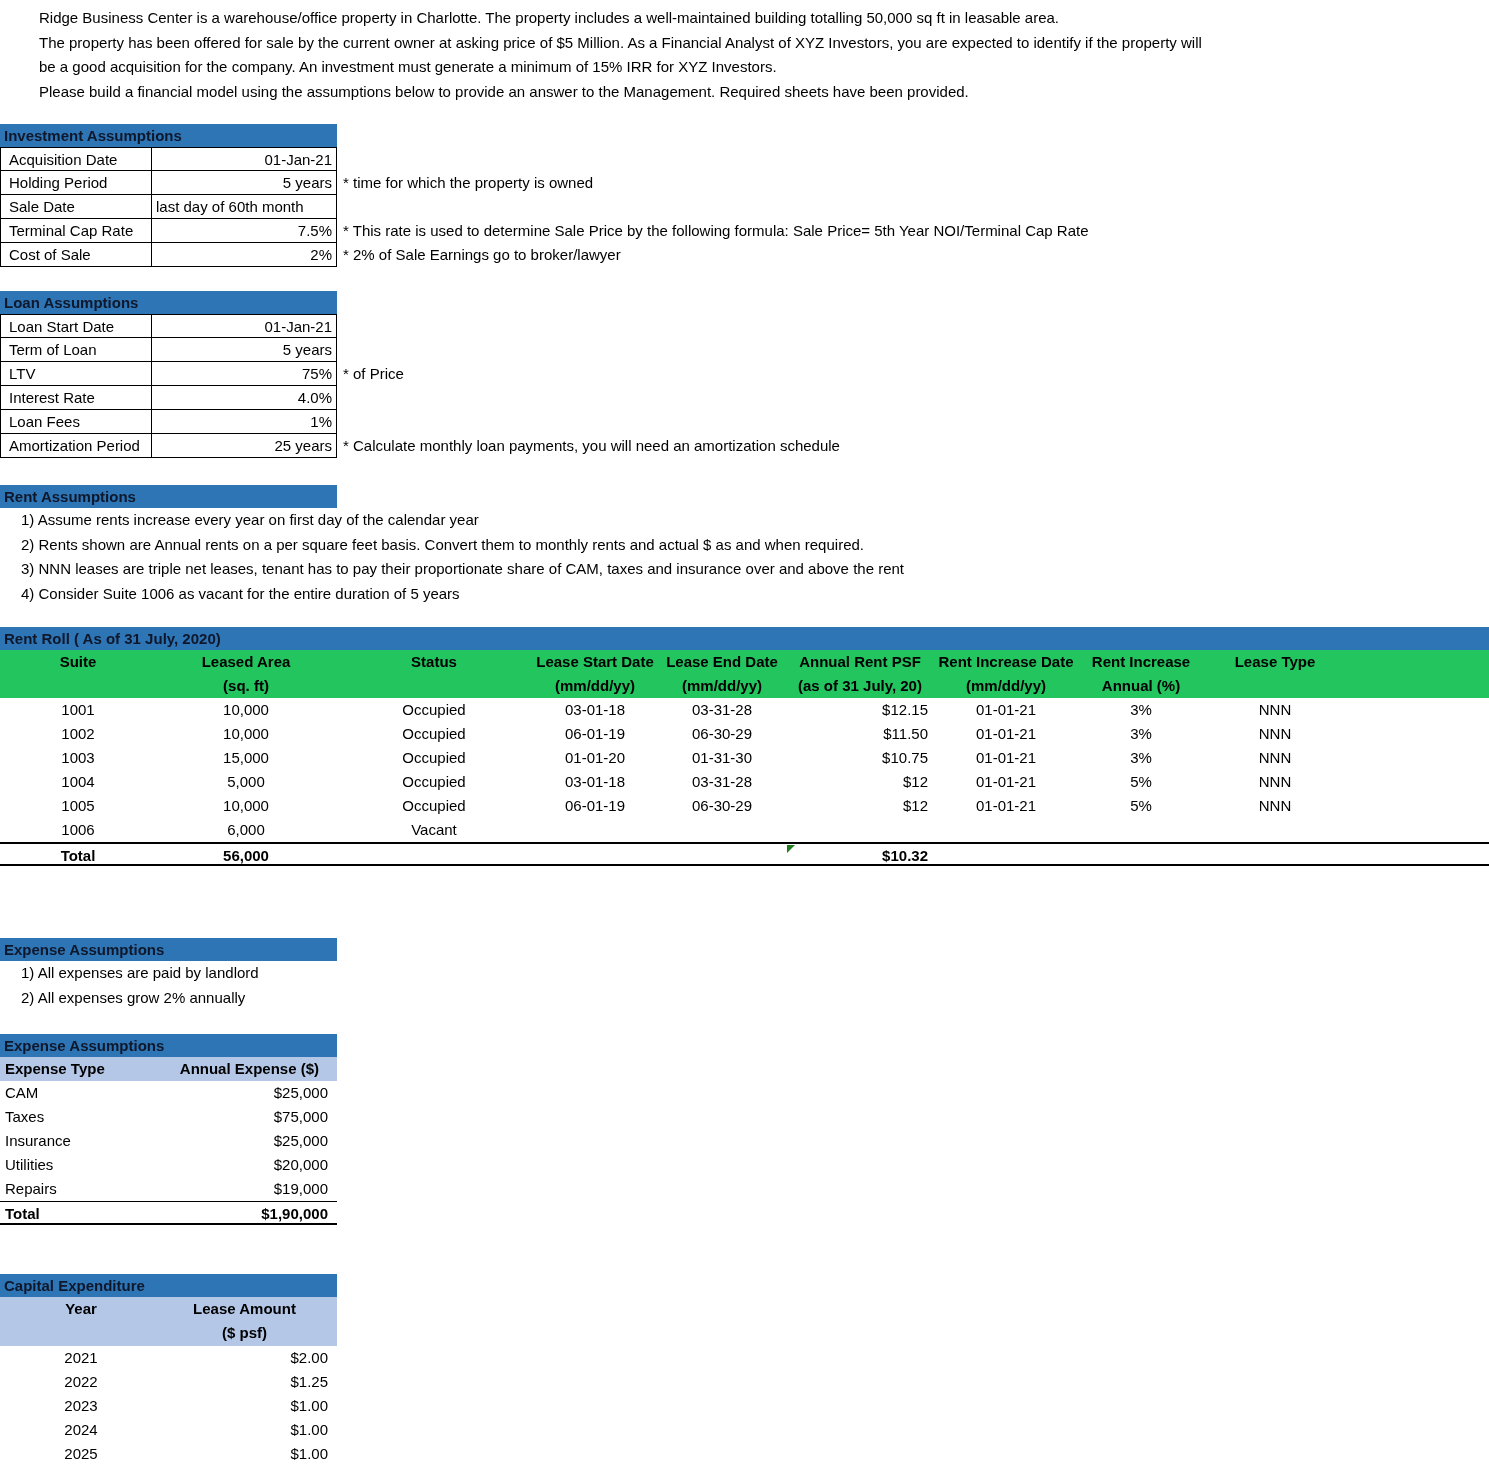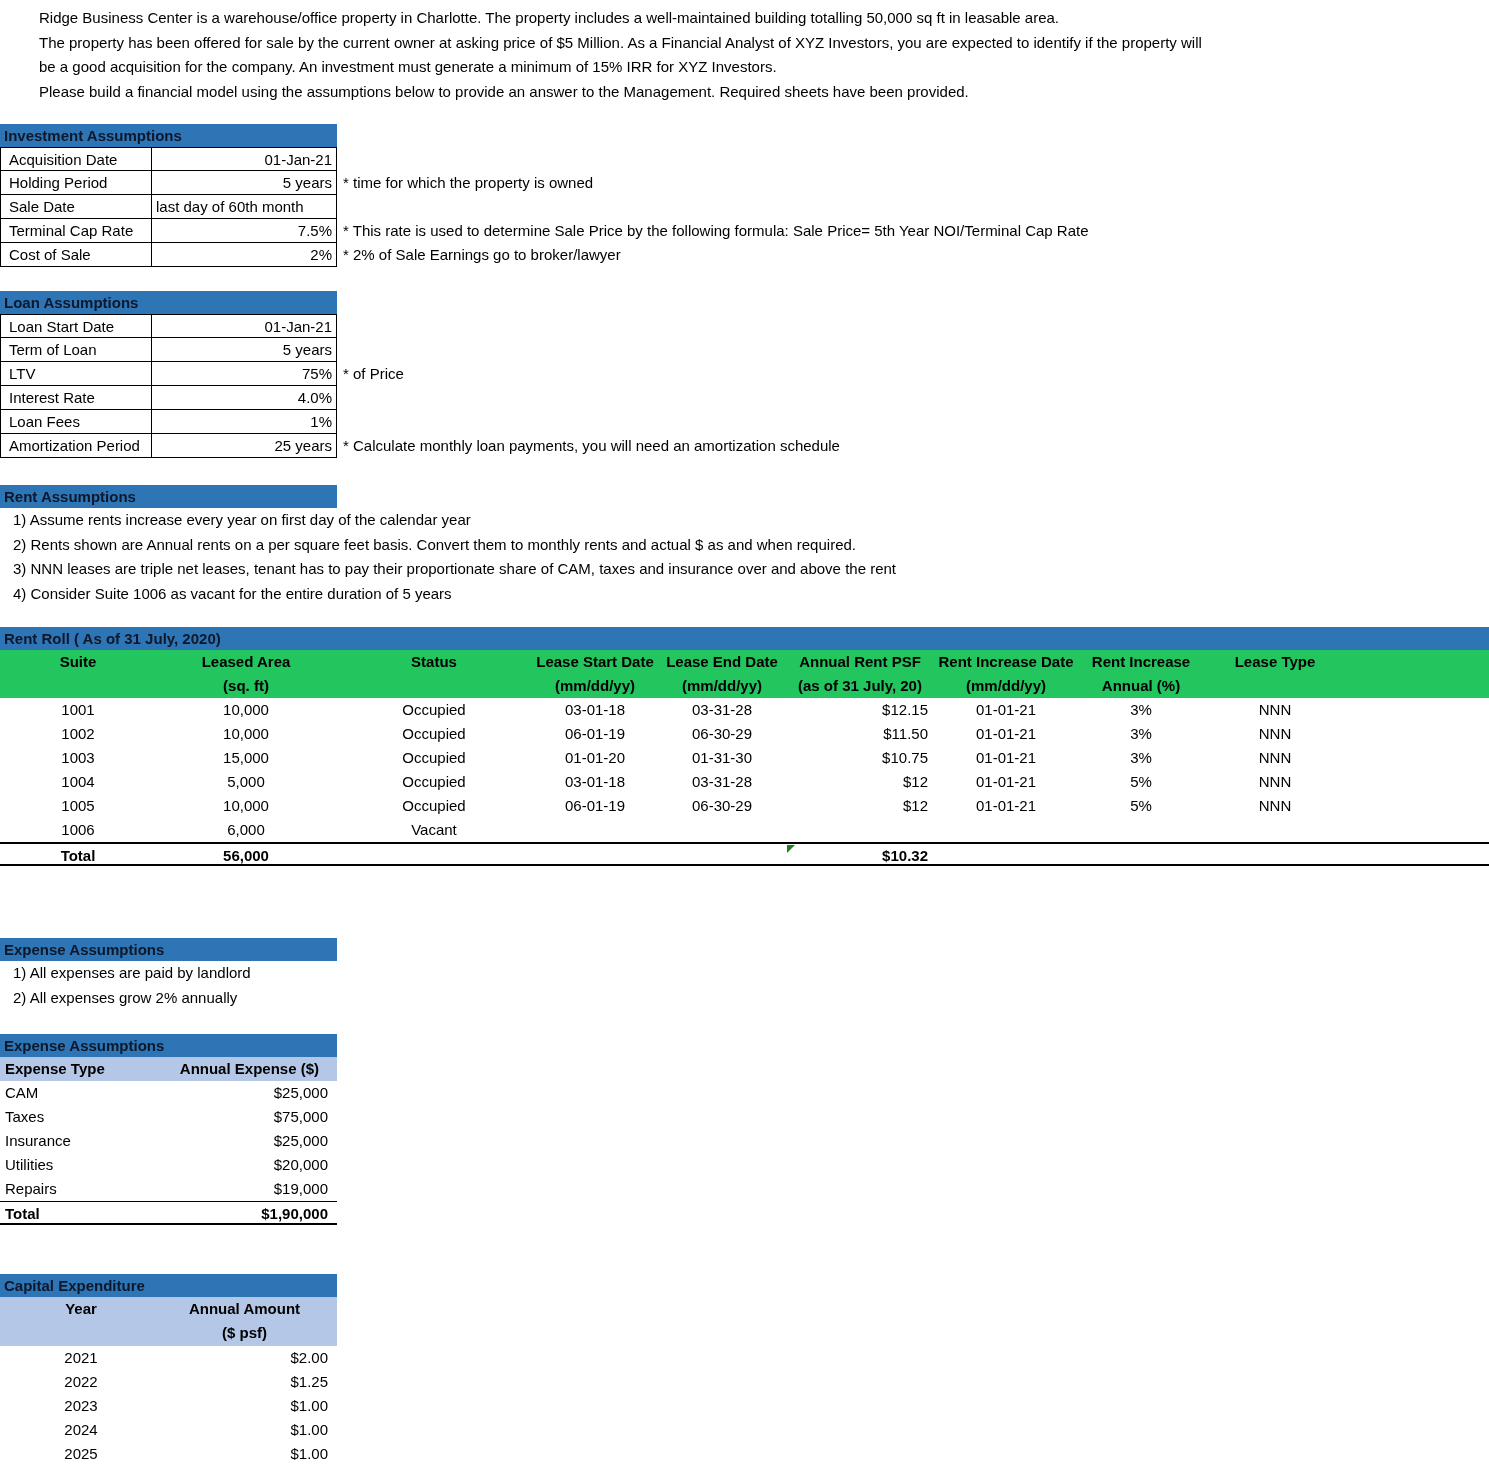--- a/index.html
+++ b/index.html
@@ -29,21 +29,21 @@
   }
   .a-value {
     width: 185px; padding: 0 4px; text-align: right;
     border-right: 1px solid #000; border-bottom: 1px solid #000;
     white-space: nowrap;
   }
   .a-value.left { text-align: left; }
   .a-note { margin-left: 6px; white-space: nowrap; }
 
   
-  .notes { line-height: 24.5px; padding-left: 13px; white-space: nowrap; }
+  .notes { line-height: 24.5px; padding-left: 21px; white-space: nowrap; }
 
   
   .rr-head { display: flex; width: 100%; height: 48px; background: #22c55e; font-weight: bold; }
   .rr-head .rc { line-height: 24px; }
   .rr-row, .rr-total { display: flex; width: 100%; height: 24px; line-height: 24px; }
   .rc { text-align: center; white-space: nowrap; }
   .c1 { width: 156px; }
   .c2 { width: 180px; }
   .c3 { width: 196px; }
   .c4 { width: 126px; }
@@ -345,21 +345,21 @@
 </section>
 
 <section class="abs" style="top:1274px">
   <div class="sec-title">Capital Expenditure</div>
   <div class="t2-head h2">
     <div class="t2-c1 center">
       <div>Year</div>
       <div></div>
     </div>
     <div class="t2-c2 center">
-      <div>Annual Amount</div>
+      <div>Lease Amount</div>
       <div>($ psf)</div>
     </div>
   </div>
   <div>
 
       <div class="t2-row">
         <div class="t2-c1 center">2021</div>
         <div class="t2-c2">$2.00</div>
       </div>
 

